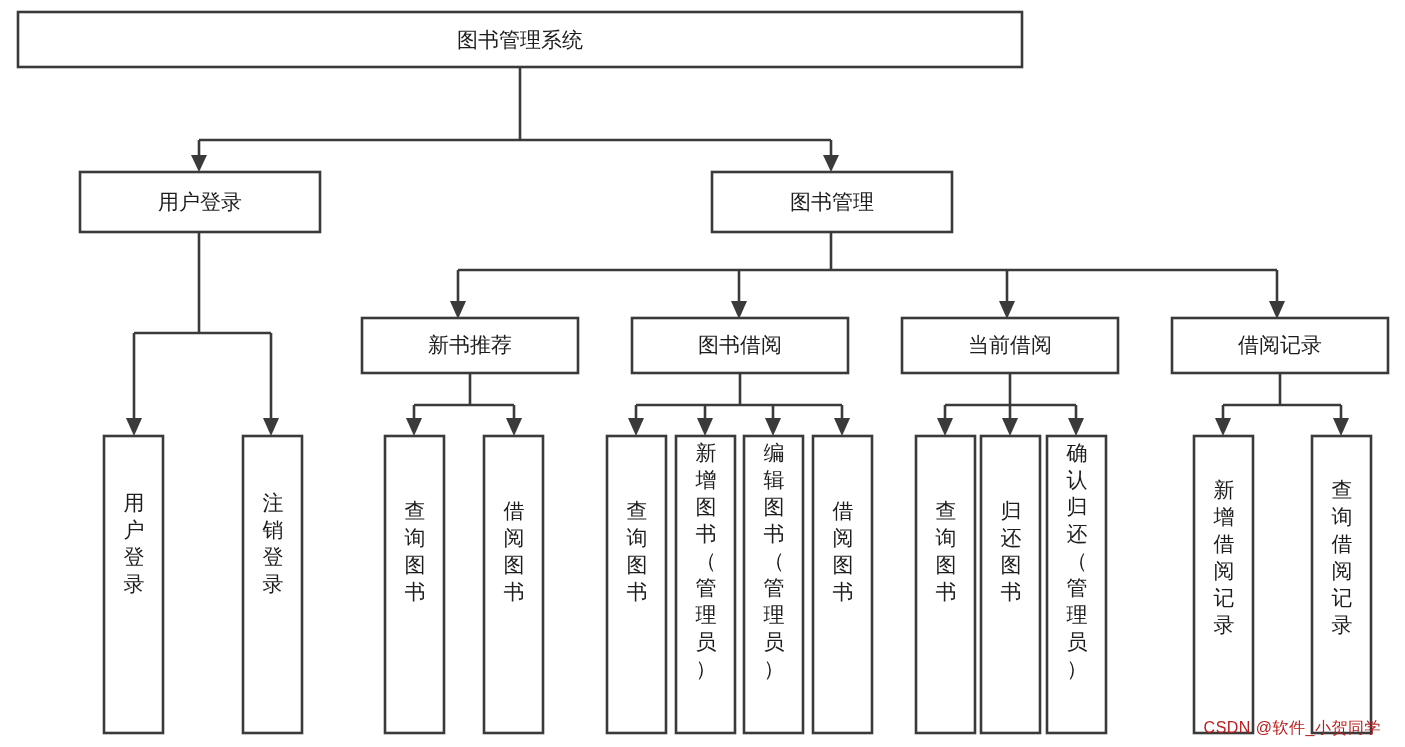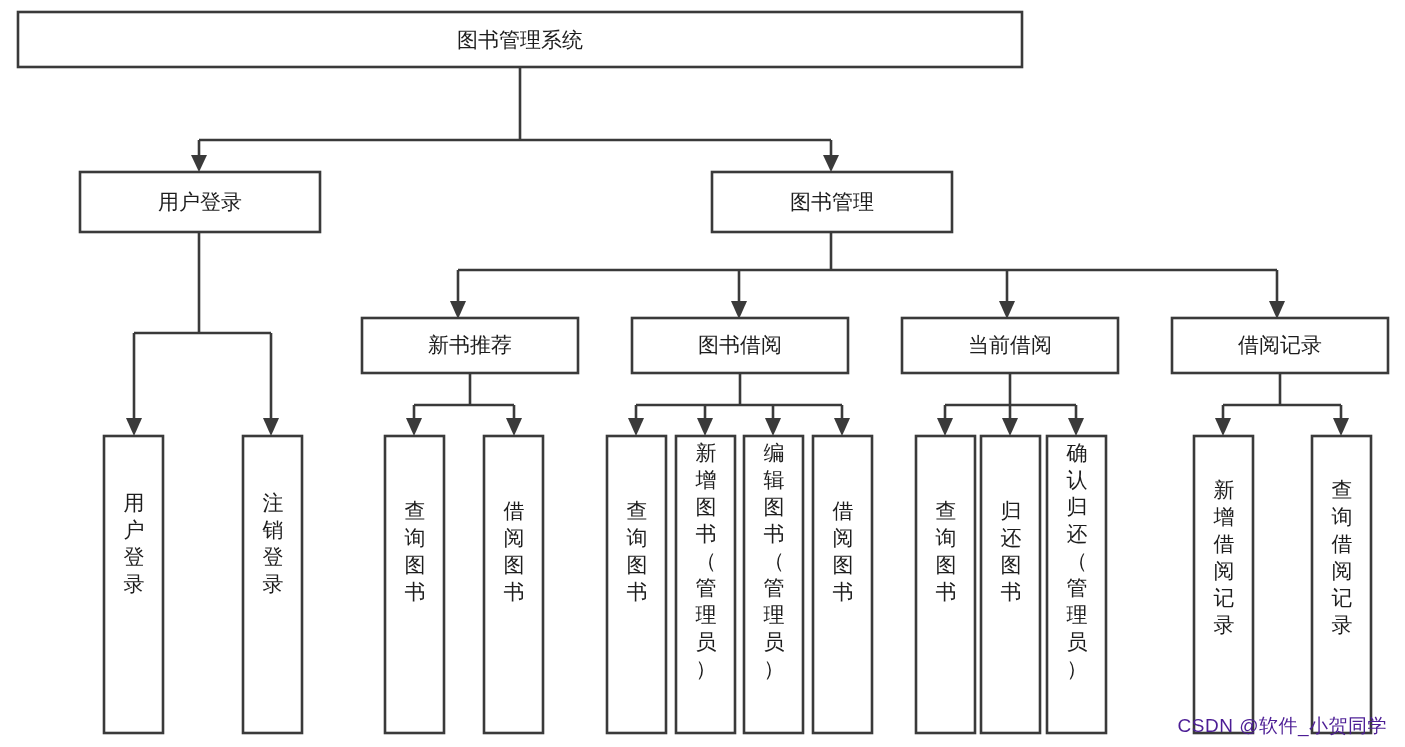--- a/index.html
+++ b/index.html
@@ -16,23 +16,23 @@
   .node-label{
     font-family:"Liberation Sans","DejaVu Sans",sans-serif;
     fill:#1d1d1d;font-size:21px;text-anchor:middle;
     dominant-baseline:middle;
   }
   .leaf-label{
     font-family:"Liberation Sans","DejaVu Sans",sans-serif;
     fill:#1d1d1d;font-size:21px;text-anchor:middle;
   }
   .watermark{
-    position:absolute;right:18px;bottom:8px;
+    position:absolute;right:24px;bottom:8px;
     font-family:"Liberation Sans","DejaVu Sans",sans-serif;
-    font-size:19px;color:#4c1d95;letter-spacing:0.5px;
+    font-size:16px;color:#b91c1c;letter-spacing:0.5px;
     white-space:nowrap;user-select:none;
   }
 </style>
 </head>
 <body>
 
 <div id="diagram-root">
 
   <svg class="canvas" viewBox="0 0 1405 747" xmlns="http://www.w3.org/2000/svg">
 

